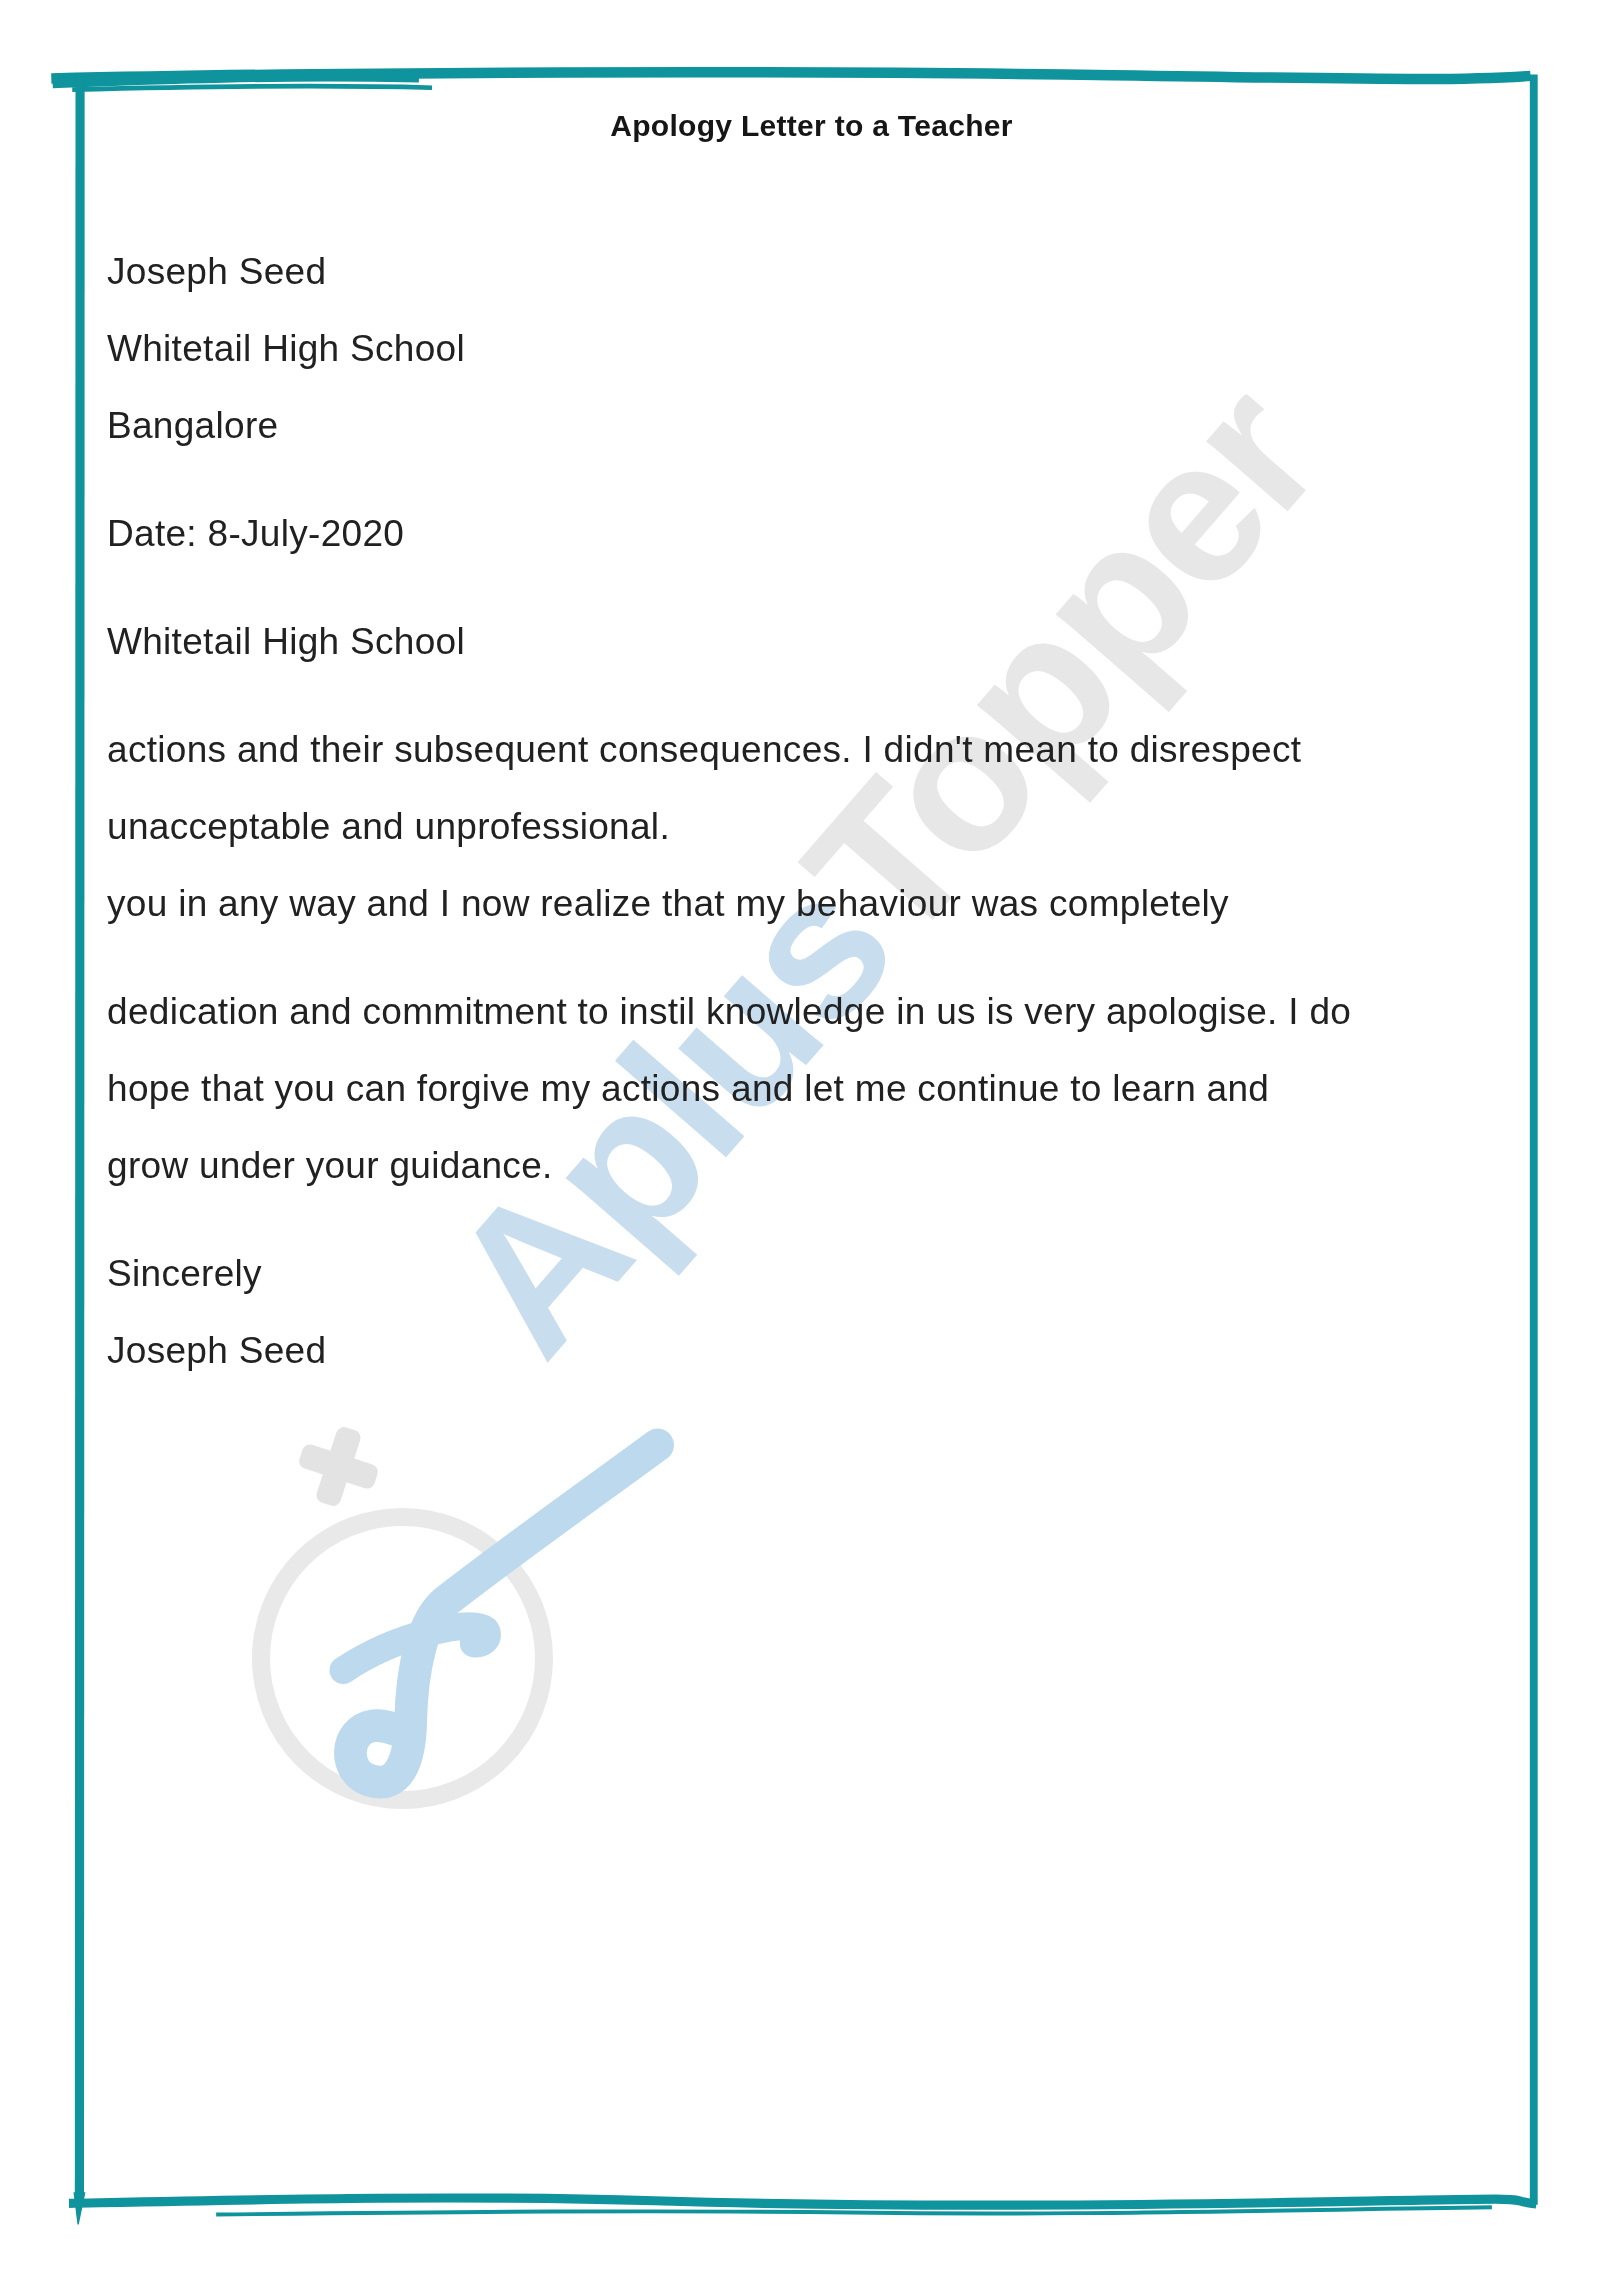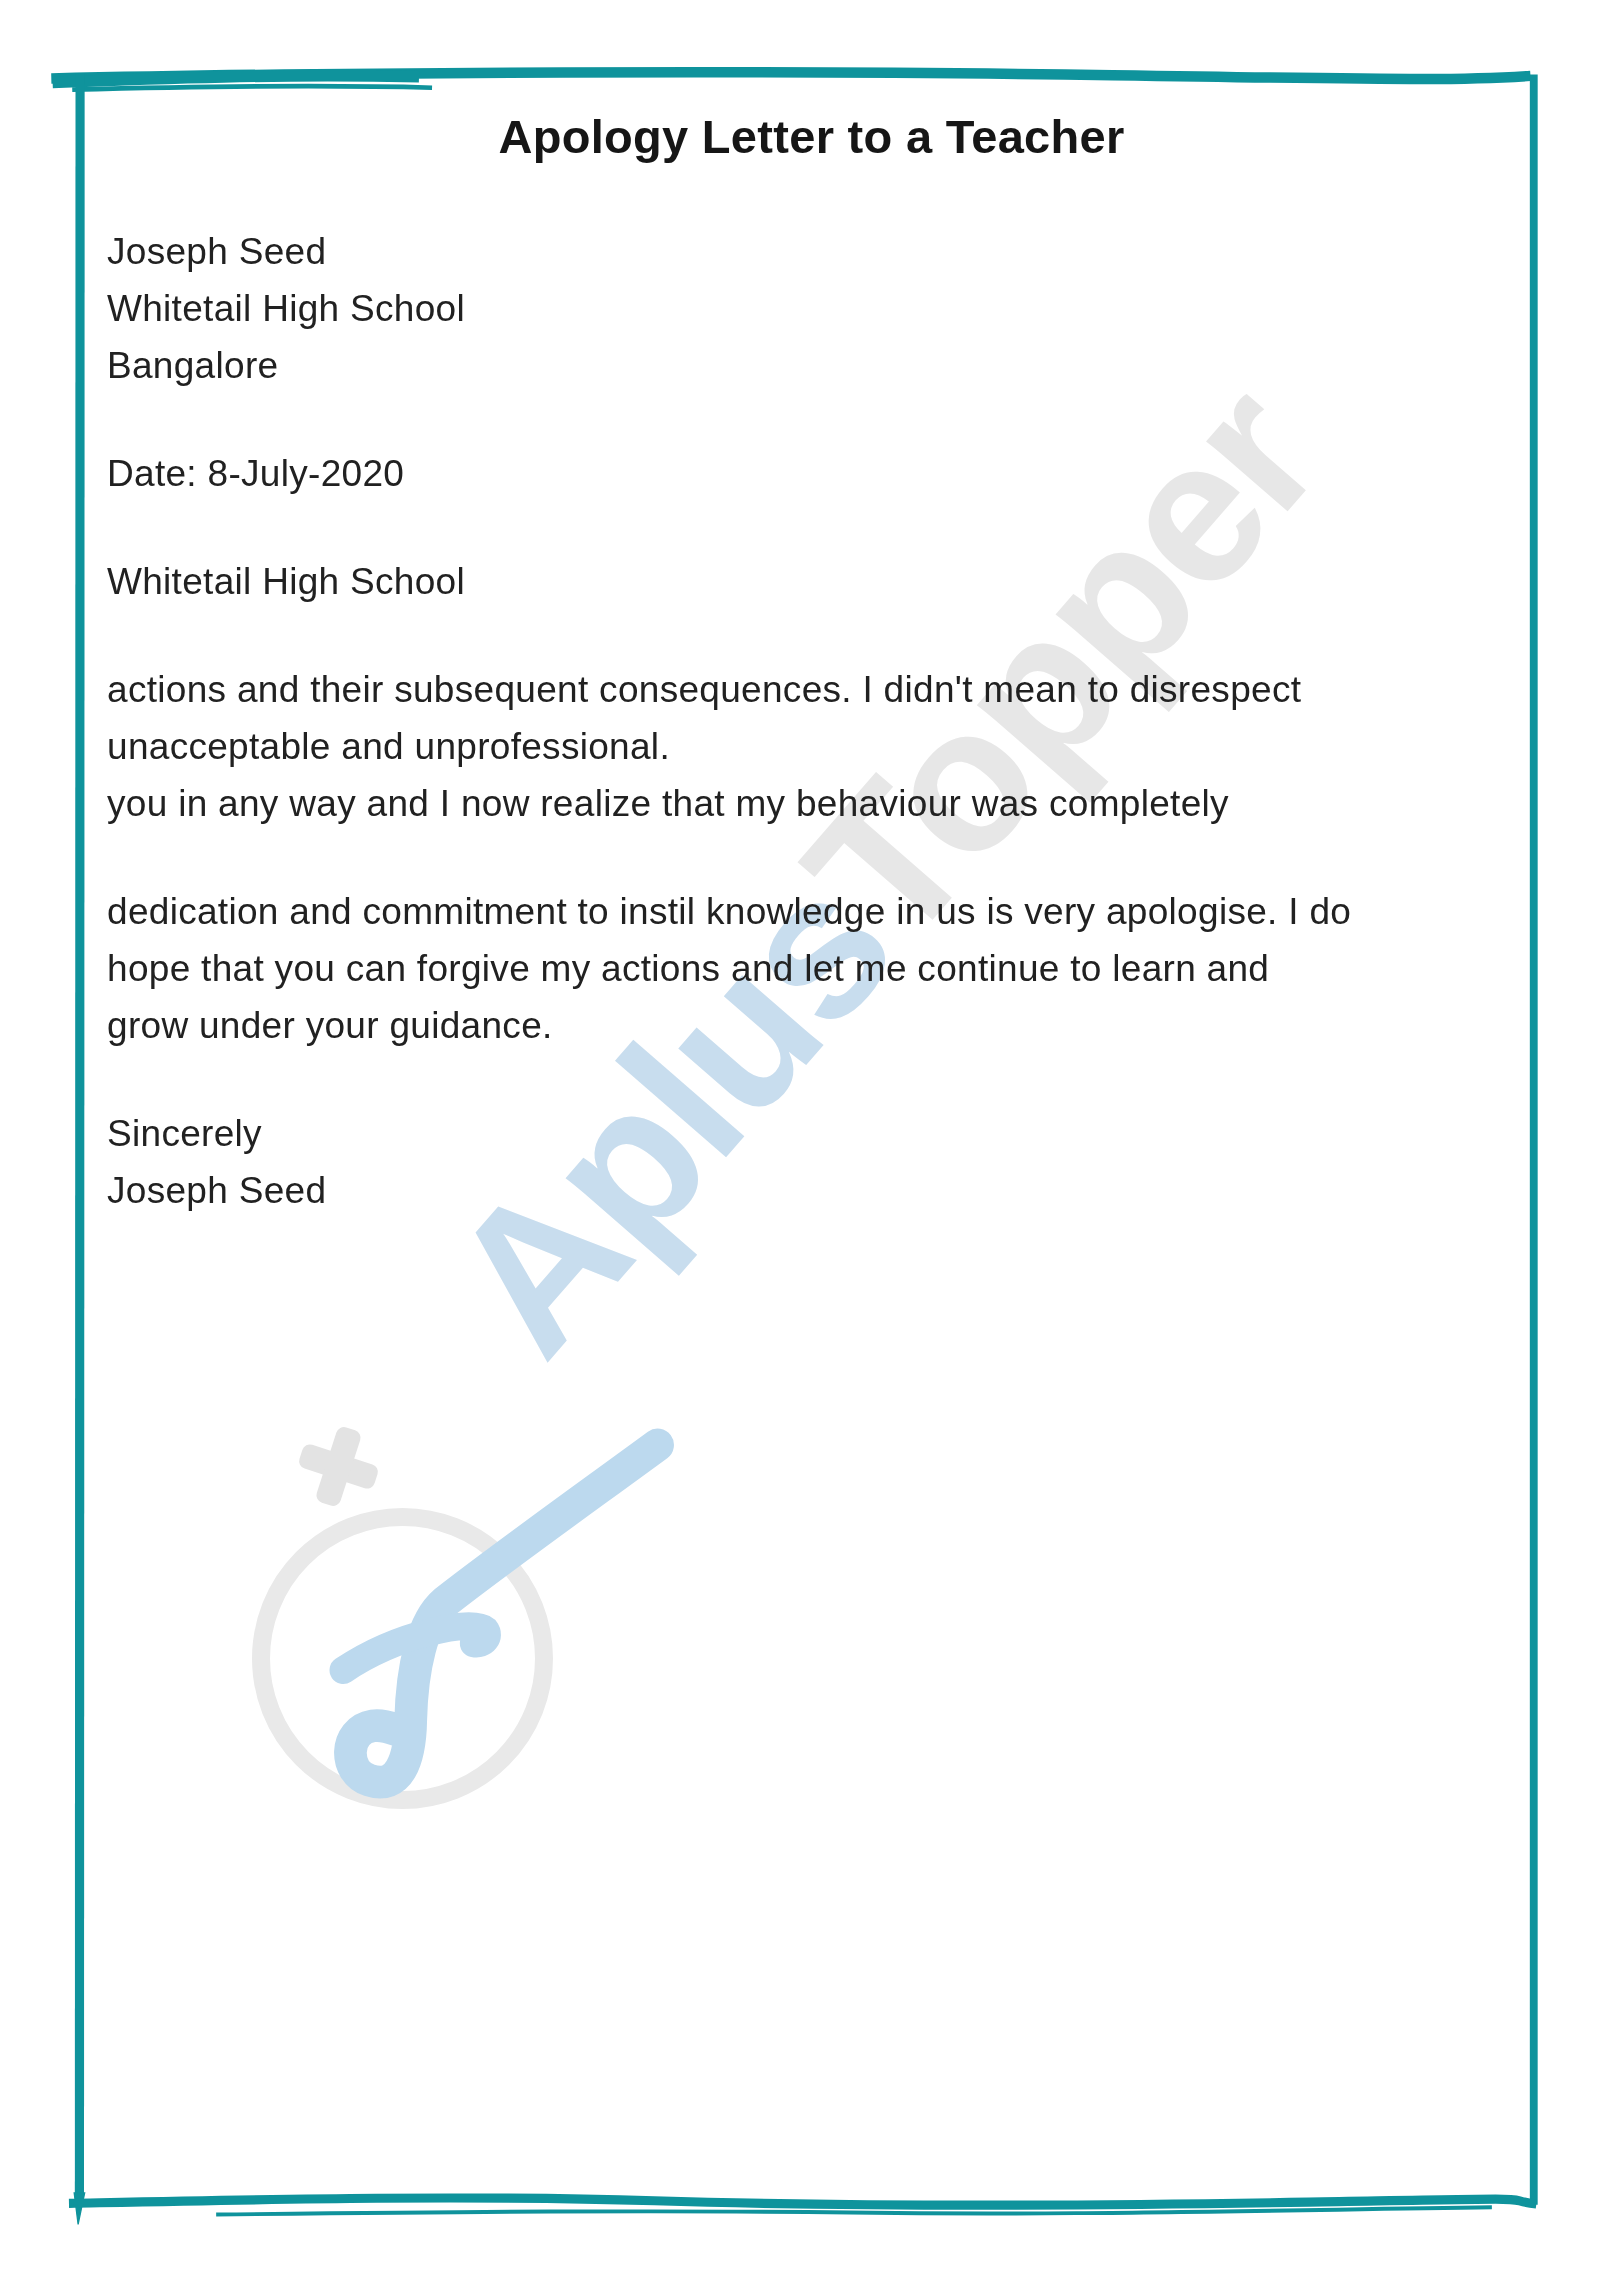--- a/index.html
+++ b/index.html
@@ -38,29 +38,29 @@
   }
   .logo-plus .bar-v{
     position:absolute;left:27px;top:0;width:25px;height:79px;border-radius:7.9px;
     background:var(--logo-plus-gray,#e3e3e3);
   }
   .logo-a{position:absolute;left:281px;top:1407px;z-index:1;}
   .logo-a path{stroke:var(--logo-letter-blue,#bcd9ee);fill:none;stroke-linecap:round;}
   
   .title{
     position:absolute;left:0;top:109px;width:1623px;
-    text-align:center;font-size:47px;font-weight:bold;
+    text-align:center;font-size:30px;font-weight:bold;
     letter-spacing:0.3px;color:#161616;z-index:2;
   }
   .content{
     position:absolute;left:107px;top:223px;width:1433px;z-index:2;
     font-size:37px;letter-spacing:0.3px;color:#212121;
   }
   .block{margin:0 0 51px 0;}
-  .line{height:57px;line-height:57px;white-space:nowrap;}
+  .line{height:57px;line-height:57px;white-space:nowrap;margin-top:20px;}
 </style>
 </head>
 <body>
 
 <div class="page">
 
   <svg class="frame-svg" viewBox="0 0 2480 3508">
 
     <path d="M78,120 C500,110 1200,107 1700,115 S2250,122 2339,116" stroke-width="16"></path>
     <path d="M80,126 C250,119 420,113 640,117" stroke-width="18"></path>

